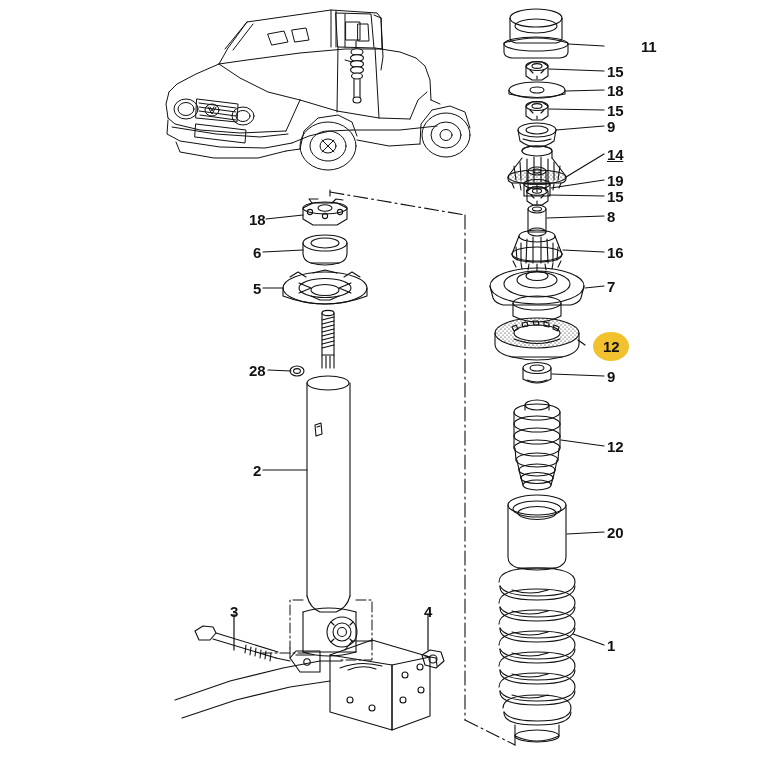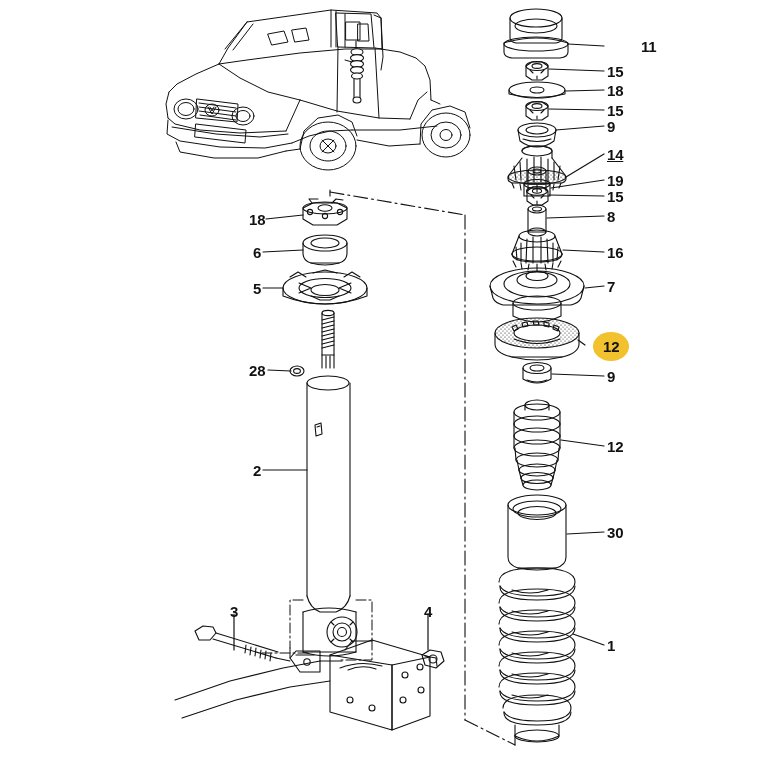--- a/index.html
+++ b/index.html
@@ -465,16 +465,16 @@
   <div class="callout-label" style="left:607px; top:119px;">9</div>
   <div class="callout-label" style="left:607px; top:147px;text-decoration:underline;">14</div>
   <div class="callout-label" style="left:607px; top:173px;">19</div>
   <div class="callout-label" style="left:607px; top:189px;">15</div>
   <div class="callout-label" style="left:607px; top:209px;">8</div>
   <div class="callout-label" style="left:607px; top:245px;">16</div>
   <div class="callout-label" style="left:607px; top:279px;">7</div>
   <div class="callout-label hl" style="left:594px; top:333px;">12</div>
   <div class="callout-label" style="left:607px; top:369px;">9</div>
   <div class="callout-label" style="left:607px; top:439px;">12</div>
-  <div class="callout-label" style="left:607px; top:525px;">30</div>
+  <div class="callout-label" style="left:607px; top:525px;">20</div>
   <div class="callout-label" style="left:607px; top:638px;">1</div>
 
 </div>
 
 </body></html>

